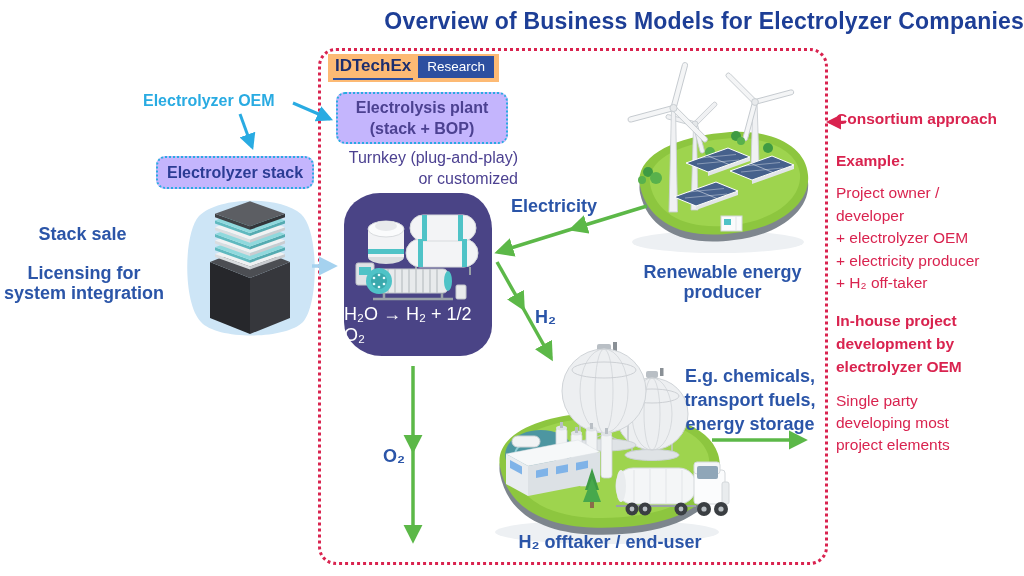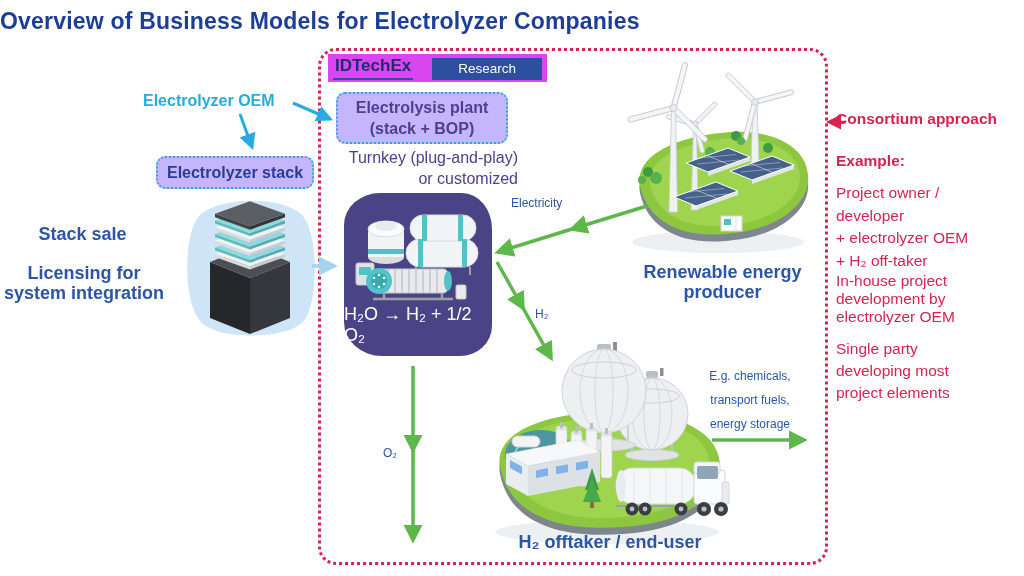--- a/index.html
+++ b/index.html
@@ -4,49 +4,49 @@
 <style>
   :root{
     --title_blue:#1d3e96; --label_blue:#2b55a8; --cyan:#29abe2; --lblue:#a5d2ef;
     --purple_text:#4c4191; --purple_box:#4a4486; --green:#5cb848; --red:#d9234f;
     --logo_navy:#1c2e6e; --logo_blue:#2d4fa0;
   }
   *{margin:0;padding:0;box-sizing:border-box}
   body{font-family:"Liberation Sans",sans-serif;background:#fff}
   .slide{position:relative;width:1024px;height:576px;background:#fff;overflow:hidden}
   .abs{position:absolute}
-  .title{top:8px;left:0;width:1024px;text-align:left;font-size:23px;font-weight:800;color:var(--title_blue);letter-spacing:.2px}
+  .title{top:8px;left:0;width:1024px;text-align:right;font-size:23px;font-weight:800;color:var(--title_blue);letter-spacing:.2px}
   .red-frame{left:318px;top:48px;width:510px;height:517px;border:3px dotted var(--red);border-radius:18px}
-  .logo{left:328px;top:54px;display:flex;align-items:flex-end;gap:19px;background:#d946ef;padding:2px 5px}
+  .logo{left:328px;top:54px;display:flex;align-items:flex-start;gap:5px;background:#fdba74;padding:2px 5px}
   .logo-brand{font-size:17px;font-weight:800;color:var(--logo_navy);border-bottom:2.5px solid var(--logo_blue);padding:0 2px 2px}
-  .logo-badge{background:var(--logo_blue);color:#fff;font-size:13.5px;padding:3px 26px 4px}
+  .logo-badge{background:var(--logo_blue);color:#fff;font-size:13.5px;padding:3px 9px 4px}
   .cyan-label{left:143px;top:92px;font-size:16px;font-weight:700;color:var(--cyan)}
   .dotted-box{border:2.5px dotted var(--cyan);border-radius:9px;display:flex;align-items:center;justify-content:center;text-align:center;background:#c4b5fd}
   .stack-box{left:156px;top:156px;width:158px;height:33px;font-size:16px;font-weight:700;color:#2b3c94}
   .plant-box{left:336px;top:92px;width:172px;height:52px;font-size:16px;font-weight:700;color:var(--purple_text);line-height:21px;white-space:pre-line}
   .blue-b{color:var(--label_blue);font-weight:700;font-size:18px;text-align:center;white-space:pre-line;line-height:20px}
-  .blue-r{color:var(--label_blue);font-weight:400;font-size:12px;white-space:pre-line}
+  .blue-r{color:var(--label_blue);font-weight:700;font-size:18px;white-space:pre-line}
   .stack-sale{left:5px;top:224px;width:155px}
   .licensing{left:0;top:263px;width:168px}
   .turnkey{left:326px;top:147px;width:192px;text-align:right;font-size:16px;color:var(--purple_text);line-height:21px;white-space:pre-line}
   .electricity{left:511px;top:196px}
   .h2lab{left:535px;top:307px}
   .o2lab{left:383px;top:446px}
   .renew-lab{left:625px;top:262px;width:195px}
   .uses{left:683px;top:364px;width:134px;text-align:center;line-height:24px}
   .offtaker-lab{left:500px;top:532px;width:220px}
   .purple-blob{left:344px;top:193px;width:148px;height:163px;background:var(--purple_box);
     border-radius:36px 30px 32px 38px / 32px 36px 30px 34px}
   .formula{left:0;bottom:10px;width:100%;text-align:left;color:#fff;font-size:18px}
   .right-panel{left:836px;top:110px;width:188px;color:var(--red);font-size:15.5px}
   .rp-title{font-weight:800;font-size:15.5px}
   .rp-example{font-weight:800;margin-top:24px}
   .rp-members{margin-top:12px}
   .rp-member{line-height:22.5px;white-space:pre-line}
-  .rp-inhouse{font-weight:400;line-height:18px;white-space:pre-line}
+  .rp-inhouse{font-weight:700;margin-top:14px;line-height:23px;white-space:pre-line}
   .rp-desc{margin-top:12px;line-height:22px;white-space:pre-line}
   .overlay{left:0;top:0;pointer-events:none}
   .st-green{stroke:var(--green);stroke-width:3.5;fill:none}
   .st-cyan{stroke:var(--cyan);stroke-width:3;fill:none}
   .st-lblue{stroke:var(--lblue);stroke-width:3.5;fill:none}
   .st-red{stroke:var(--red);stroke-width:2.5;fill:none}
   .mk-green{fill:var(--green)} .mk-cyan{fill:var(--cyan)} .mk-lblue{fill:var(--lblue)} .mk-red{fill:var(--red)}
 </style>
 </head>
 <body>
@@ -338,20 +338,21 @@
 energy storage</div>
   <div class="abs blue-b offtaker-lab">H₂ offtaker / end-user</div>
 
   <div class="abs right-panel">
     <div class="rp-title">Consortium approach</div>
     <div class="rp-example">Example:</div>
     <div class="rp-members">
       <div class="rp-member">Project owner /
 developer</div>
       <div class="rp-member">+ electrolyzer OEM</div>
+      <div class="rp-member">+ electricity producer</div>
       <div class="rp-member">+ H₂ off-taker</div>
     </div>
     <div class="rp-inhouse">In-house project
 development by
 electrolyzer OEM</div>
     <div class="rp-desc">Single party
 developing most
 project elements</div>
   </div>
 

